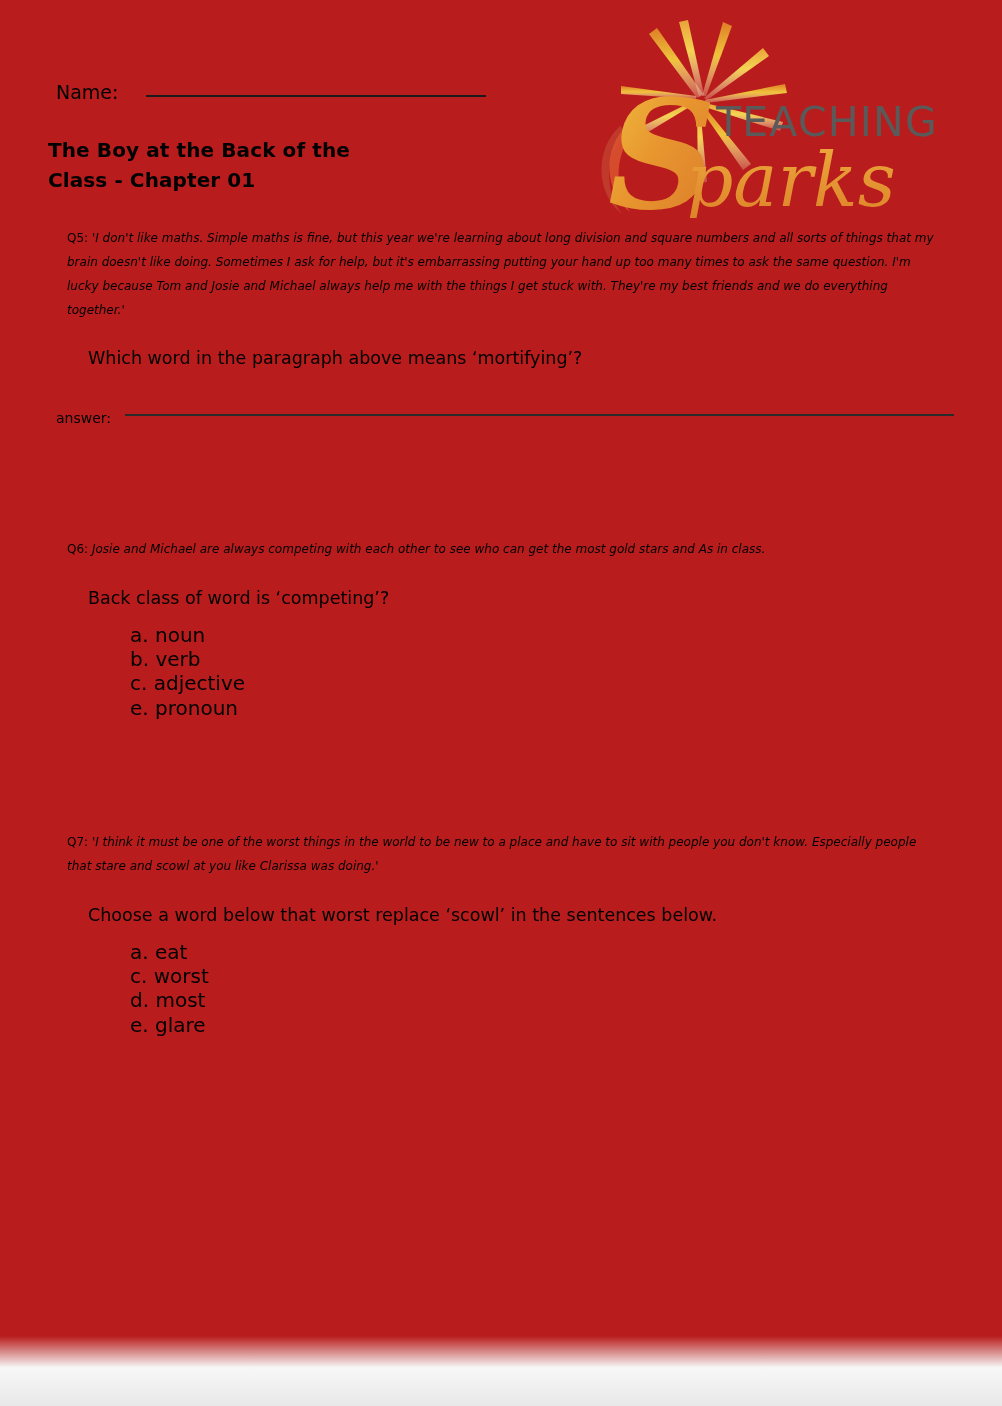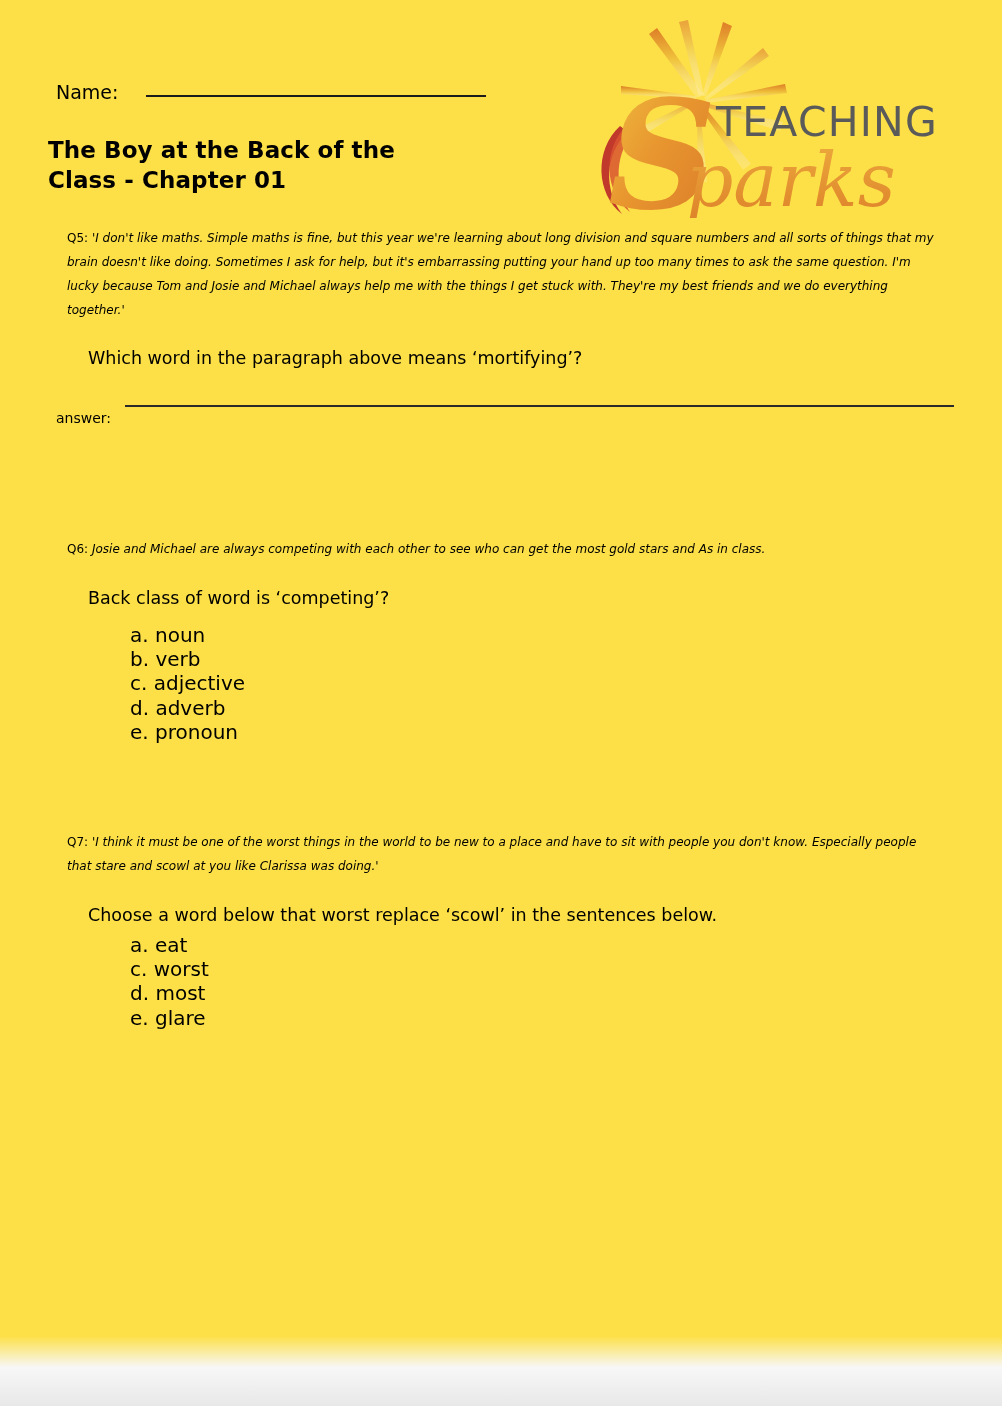--- a/index.html
+++ b/index.html
@@ -8,21 +8,21 @@
     background: #ffffff;
   }
   body {
     font-family: "DejaVu Sans", sans-serif;
     color: #000000;
   }
   .page {
     position: relative;
     width: 1002px;
     height: 1406px;
-    background: #fde047;
+    background: #b91c1c;
     overflow: hidden;
   }
   .page-bottom-shade {
     position: absolute;
     left: 0;
     right: 0;
     bottom: 0;
     height: 70px;
     background: linear-gradient(to bottom, rgba(255,255,255,0) 0%, rgba(247,247,247,1) 45%, rgba(232,232,232,1) 100%);
     pointer-events: none;
@@ -49,21 +49,21 @@
     height: 0;
     position: relative;
     top: -2px;
   }
 
   .doc-title {
     position: absolute;
     left: 48px;
     top: 135px;
     width: 520px;
-    font-size: 23px;
+    font-size: 20px;
     font-weight: bold;
     line-height: 30px;
     letter-spacing: 0.1px;
   }
 
   
   .logo {
     position: absolute;
     left: 568px;
     top: 8px;
@@ -88,21 +88,21 @@
     font-style: italic;
   }
   .prompt {
     font-size: 17.5px;
     line-height: 24px;
     font-style: normal;
     margin-left: 32px;
   }
   .answer-row {
     display: flex;
-    align-items: flex-start;
+    align-items: center;
     width: 898px;
   }
   .answer-label {
     font-size: 14px;
     line-height: 20px;
     white-space: nowrap;
   }
   .answer-rule {
     flex: 1;
     margin-left: 14px;
@@ -214,37 +214,33 @@
       </li>
       <li>
         <span class="opt-letter">b. </span>
         <span class="opt-text">verb</span>
       </li>
       <li>
         <span class="opt-letter">c. </span>
         <span class="opt-text">adjective</span>
       </li>
       <li>
-        <span class="opt-letter">d. </span>
-        <span class="opt-text">adverb</span>
-      </li>
-      <li>
         <span class="opt-letter">e. </span>
         <span class="opt-text">pronoun</span>
       </li>
     </ul>
   </div>
 
   <div class="qblock" style="top:830px;">
     <div class="qtext">
       <span class="qlabel">Q7: </span>
       <span class="qquote">'I think it must be one of the worst things in the world to be new to a place and have to sit with people you don't know. Especially people that stare and scowl at you like Clarissa was doing.'</span>
     </div>
     <div class="prompt" style="margin-top:25px;">Choose a word below that worst replace ‘scowl’ in the sentences below.</div>
-    <ul class="options" style="margin-top:6px;">
+    <ul class="options" style="margin-top:13px;">
       <li>
         <span class="opt-letter">a. </span>
         <span class="opt-text">eat</span>
       </li>
       <li>
         <span class="opt-letter">c. </span>
         <span class="opt-text">worst</span>
       </li>
       <li>
         <span class="opt-letter">d. </span>

